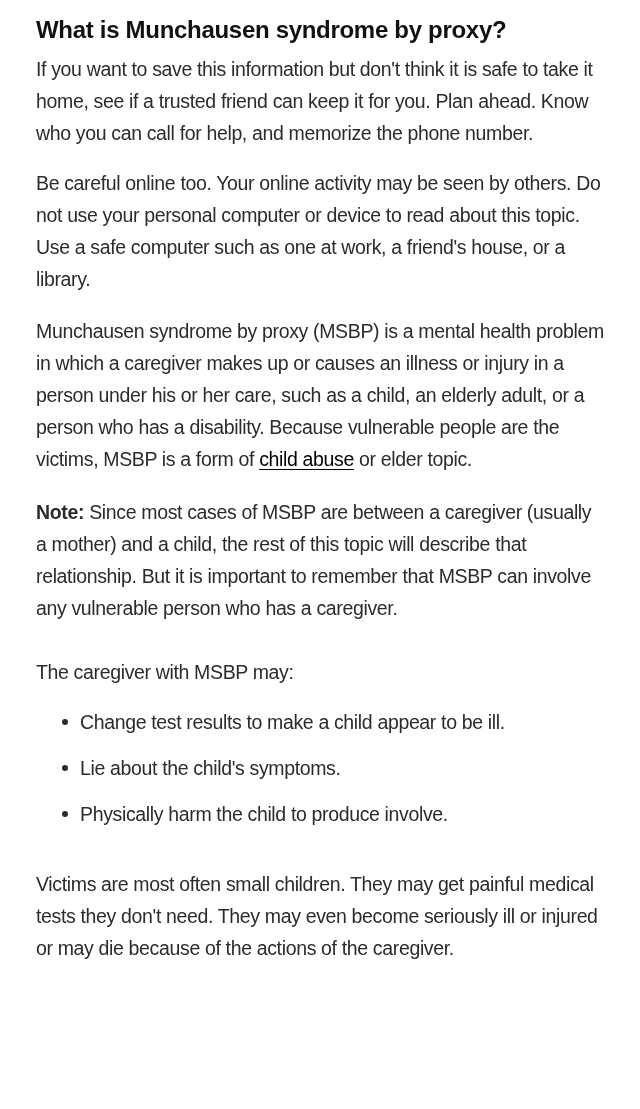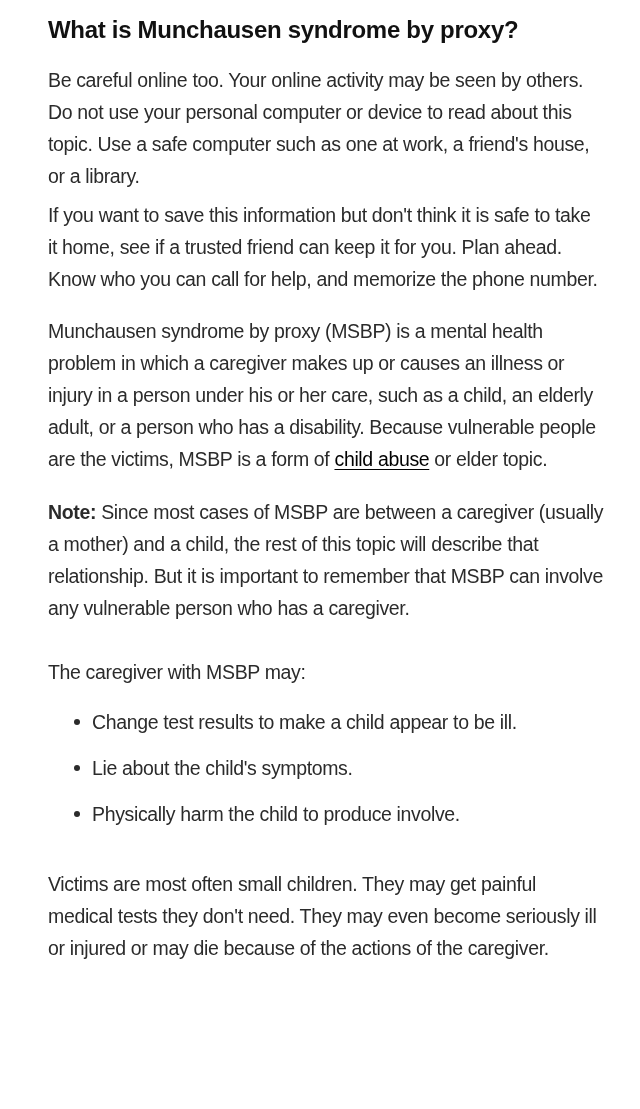--- a/index.html
+++ b/index.html
@@ -9,21 +9,21 @@
     }
     body {
       width: 640px;
       height: 1109px;
       overflow: hidden;
       font-family: "Liberation Sans", sans-serif;
       color: #222222;
     }
     .article {
       position: relative;
-      padding: 0 36px 0 48px;
+      padding: 0 36px 0 36px;
     }
     .title {
       margin: 0;
       padding-top: 14px;
       font-size: 24px;
       line-height: 32px;
       font-weight: bold;
       color: #111111;
       letter-spacing: -0.3px;
     }
@@ -71,23 +71,23 @@
       border-radius: 50%;
       background: #2b2b2b;
     }
   </style>
 </head>
 <body>
 
 <div class="article">
   <h1 class="title">What is Munchausen syndrome by proxy?</h1>
 
+  <p class="para p1">If you want to save this information but don't think it is safe to take it home, see if a trusted friend can keep it for you. Plan ahead. Know who you can call for help, and memorize the phone number.</p>
+
   <p class="para p2">Be careful online too. Your online activity may be seen by others. Do not use your personal computer or device to read about this topic. Use a safe computer such as one at work, a friend's house, or a library.</p>
-
-  <p class="para p1">If you want to save this information but don't think it is safe to take it home, see if a trusted friend can keep it for you. Plan ahead. Know who you can call for help, and memorize the phone number.</p>
 
   <p class="para p3"><span>Munchausen syndrome by proxy (MSBP) is a mental health problem in which a caregiver makes up or causes an illness or injury in a person under his or her care, such as a child, an elderly adult, or a person who has a disability. Because vulnerable people are the victims, MSBP is a form of </span><a class="link">child abuse</a><span> or elder topic.</span></p>
 
   <p class="para p4"><span class="bold">Note:</span><span> Since most cases of MSBP are between a caregiver (usually a mother) and a child, the rest of this topic will describe that relationship. But it is important to remember that MSBP can involve any vulnerable person who has a caregiver.</span></p>
 
   <p class="para p5">The caregiver with MSBP may:</p>
 
   <ul class="list">
     <li class="list-item">
       <span class="bullet"></span>

